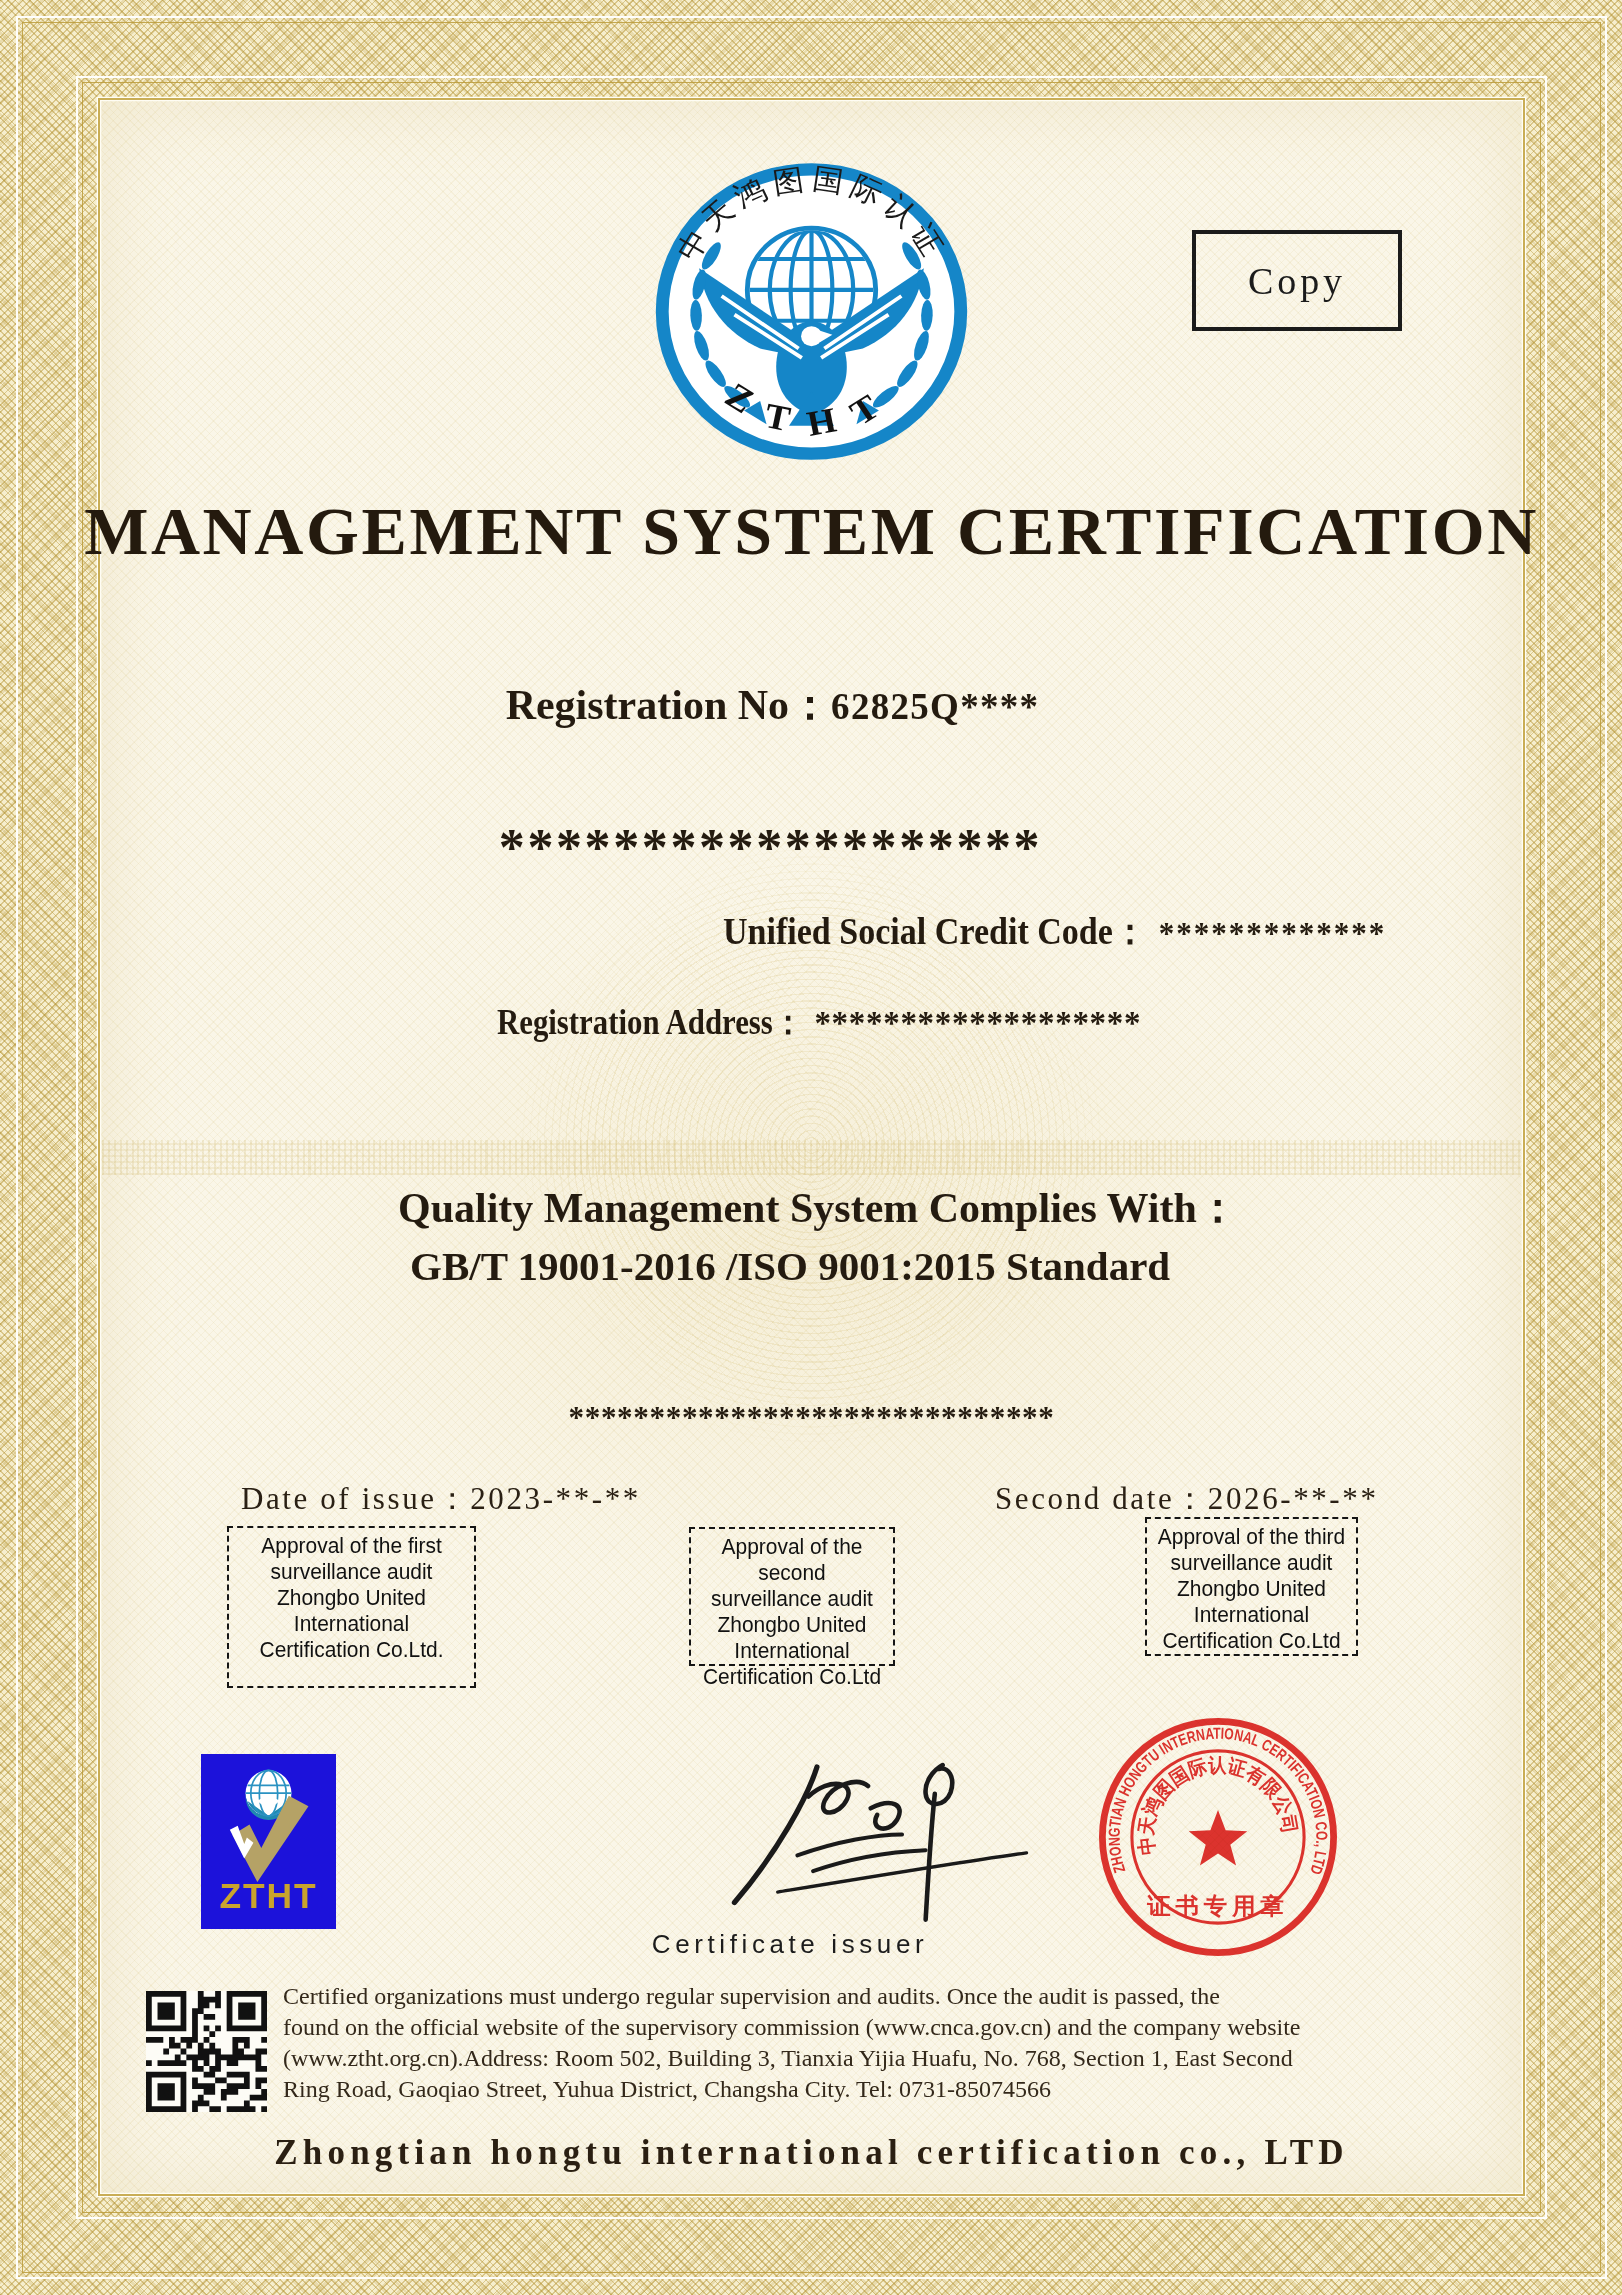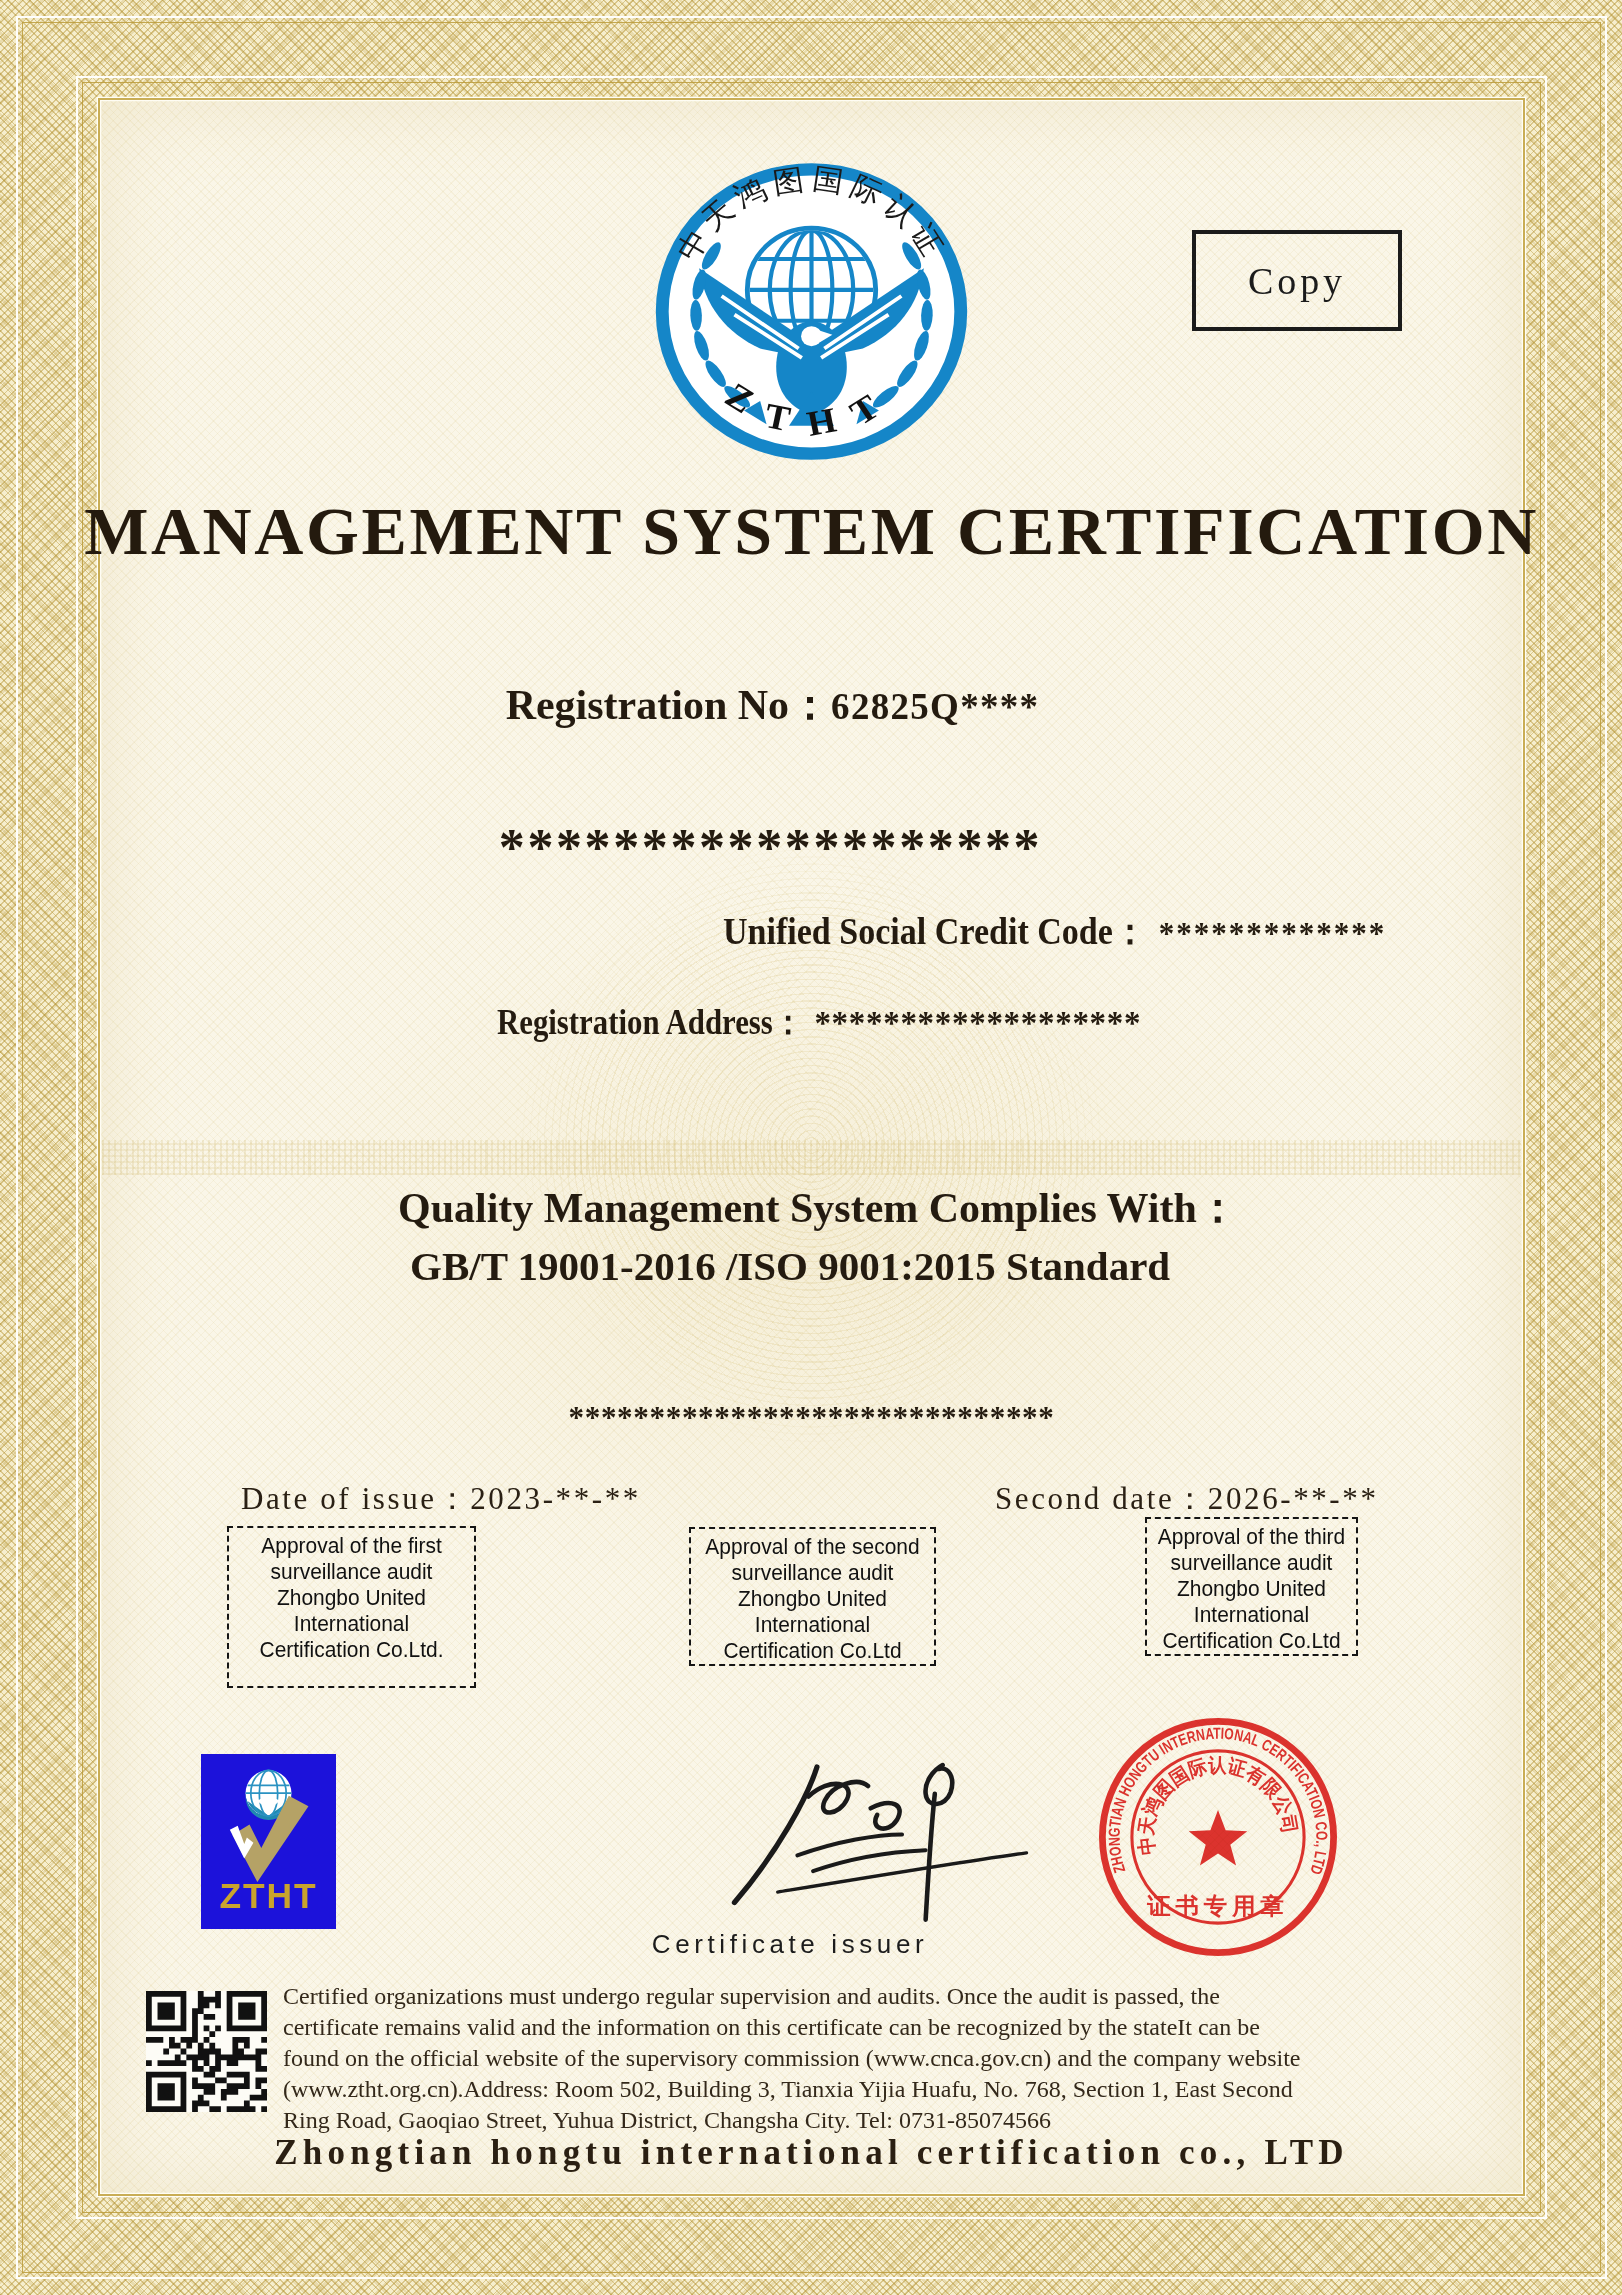--- a/index.html
+++ b/index.html
@@ -81,21 +81,21 @@
   .dateline{top:1478px;font-size:31px;letter-spacing:2.6px;color:#2a2014;white-space:nowrap;}
   .dateline.issue{left:241px;}
   .dateline.expiry{left:995px;}
 
   .auditbox{
     border:2px dashed #151515;color:#111;text-align:center;
     font-family:"Liberation Sans",sans-serif;font-size:21.6px;line-height:26px;
     padding-top:5.2px;box-sizing:border-box;
   }
   .auditbox.b1{left:227px;top:1526px;width:249px;height:162px;}
-  .auditbox.b2{left:689px;top:1527px;width:247px;height:139px;}
+  .auditbox.b2{left:689px;top:1527px;width:206px;height:139px;}
   .auditbox.b3{left:1145px;top:1517px;width:213px;height:139px;}
   .auditbox div{transform:scaleX(.97);}
 
   .issuer{left:790px;top:1929px;transform:translateX(-50%);
     font-family:"Liberation Sans",sans-serif;font-size:26px;letter-spacing:4.6px;color:#1c1c1c;white-space:nowrap;}
 
   .notice{left:283px;top:1981px;width:1201px;font-size:24px;line-height:31px;color:#33281a;}
   .company-line{top:2133px;font-weight:bold;font-size:35px;letter-spacing:5.2px;color:#2a1f12;}
 
   .stamp-svg{mix-blend-mode:multiply;opacity:.93;}
@@ -298,21 +298,20 @@
     <text x="100" y="163" text-anchor="middle" fill="#df2522" font-size="19" letter-spacing="4" font-weight="bold" font-family="'Liberation Sans',sans-serif">证书专用章</text>
   </svg>
 
   <svg class="abs" id="qr-svg" style="left:146px;top:1991px;" width="121" height="121" viewBox="0 0 168 168">
     <rect x="0" y="0" width="168" height="168" fill="#fdfcf6"></rect>
     <path id="qr-path" fill="#111111" d="M0,0h8v8h-8zM8,0h8v8h-8zM16,0h8v8h-8zM24,0h8v8h-8zM32,0h8v8h-8zM40,0h8v8h-8zM48,0h8v8h-8zM72,0h8v8h-8zM96,0h8v8h-8zM112,0h8v8h-8zM120,0h8v8h-8zM128,0h8v8h-8zM136,0h8v8h-8zM144,0h8v8h-8zM152,0h8v8h-8zM160,0h8v8h-8zM0,8h8v8h-8zM48,8h8v8h-8zM72,8h8v8h-8zM80,8h8v8h-8zM88,8h8v8h-8zM96,8h8v8h-8zM112,8h8v8h-8zM160,8h8v8h-8zM0,16h8v8h-8zM16,16h8v8h-8zM24,16h8v8h-8zM32,16h8v8h-8zM48,16h8v8h-8zM72,16h8v8h-8zM80,16h8v8h-8zM96,16h8v8h-8zM112,16h8v8h-8zM128,16h8v8h-8zM136,16h8v8h-8zM144,16h8v8h-8zM160,16h8v8h-8zM0,24h8v8h-8zM16,24h8v8h-8zM24,24h8v8h-8zM32,24h8v8h-8zM48,24h8v8h-8zM64,24h8v8h-8zM72,24h8v8h-8zM112,24h8v8h-8zM128,24h8v8h-8zM136,24h8v8h-8zM144,24h8v8h-8zM160,24h8v8h-8zM0,32h8v8h-8zM16,32h8v8h-8zM24,32h8v8h-8zM32,32h8v8h-8zM48,32h8v8h-8zM64,32h8v8h-8zM80,32h8v8h-8zM88,32h8v8h-8zM112,32h8v8h-8zM128,32h8v8h-8zM136,32h8v8h-8zM144,32h8v8h-8zM160,32h8v8h-8zM0,40h8v8h-8zM48,40h8v8h-8zM64,40h8v8h-8zM112,40h8v8h-8zM160,40h8v8h-8zM0,48h8v8h-8zM8,48h8v8h-8zM16,48h8v8h-8zM24,48h8v8h-8zM32,48h8v8h-8zM40,48h8v8h-8zM48,48h8v8h-8zM64,48h8v8h-8zM80,48h8v8h-8zM96,48h8v8h-8zM112,48h8v8h-8zM120,48h8v8h-8zM128,48h8v8h-8zM136,48h8v8h-8zM144,48h8v8h-8zM152,48h8v8h-8zM160,48h8v8h-8zM64,56h8v8h-8zM88,56h8v8h-8zM0,64h8v8h-8zM8,64h8v8h-8zM16,64h8v8h-8zM32,64h8v8h-8zM48,64h8v8h-8zM56,64h8v8h-8zM64,64h8v8h-8zM80,64h8v8h-8zM120,64h8v8h-8zM128,64h8v8h-8zM136,64h8v8h-8zM160,64h8v8h-8zM32,72h8v8h-8zM40,72h8v8h-8zM56,72h8v8h-8zM72,72h8v8h-8zM88,72h8v8h-8zM120,72h8v8h-8zM136,72h8v8h-8zM24,80h8v8h-8zM48,80h8v8h-8zM72,80h8v8h-8zM80,80h8v8h-8zM88,80h8v8h-8zM96,80h8v8h-8zM120,80h8v8h-8zM128,80h8v8h-8zM152,80h8v8h-8zM160,80h8v8h-8zM40,88h8v8h-8zM56,88h8v8h-8zM64,88h8v8h-8zM72,88h8v8h-8zM80,88h8v8h-8zM96,88h8v8h-8zM104,88h8v8h-8zM112,88h8v8h-8zM120,88h8v8h-8zM128,88h8v8h-8zM136,88h8v8h-8zM144,88h8v8h-8zM152,88h8v8h-8zM0,96h8v8h-8zM16,96h8v8h-8zM24,96h8v8h-8zM32,96h8v8h-8zM40,96h8v8h-8zM48,96h8v8h-8zM64,96h8v8h-8zM80,96h8v8h-8zM96,96h8v8h-8zM112,96h8v8h-8zM120,96h8v8h-8zM152,96h8v8h-8zM64,104h8v8h-8zM72,104h8v8h-8zM88,104h8v8h-8zM96,104h8v8h-8zM152,104h8v8h-8zM160,104h8v8h-8zM0,112h8v8h-8zM8,112h8v8h-8zM16,112h8v8h-8zM24,112h8v8h-8zM32,112h8v8h-8zM40,112h8v8h-8zM48,112h8v8h-8zM80,112h8v8h-8zM88,112h8v8h-8zM112,112h8v8h-8zM120,112h8v8h-8zM128,112h8v8h-8zM136,112h8v8h-8zM0,120h8v8h-8zM48,120h8v8h-8zM64,120h8v8h-8zM96,120h8v8h-8zM104,120h8v8h-8zM136,120h8v8h-8zM152,120h8v8h-8zM160,120h8v8h-8zM0,128h8v8h-8zM16,128h8v8h-8zM24,128h8v8h-8zM32,128h8v8h-8zM48,128h8v8h-8zM64,128h8v8h-8zM72,128h8v8h-8zM80,128h8v8h-8zM88,128h8v8h-8zM112,128h8v8h-8zM120,128h8v8h-8zM128,128h8v8h-8zM136,128h8v8h-8zM152,128h8v8h-8zM0,136h8v8h-8zM16,136h8v8h-8zM24,136h8v8h-8zM32,136h8v8h-8zM48,136h8v8h-8zM80,136h8v8h-8zM88,136h8v8h-8zM104,136h8v8h-8zM112,136h8v8h-8zM120,136h8v8h-8zM160,136h8v8h-8zM0,144h8v8h-8zM16,144h8v8h-8zM24,144h8v8h-8zM32,144h8v8h-8zM48,144h8v8h-8zM72,144h8v8h-8zM104,144h8v8h-8zM144,144h8v8h-8zM152,144h8v8h-8zM160,144h8v8h-8zM0,152h8v8h-8zM48,152h8v8h-8zM64,152h8v8h-8zM72,152h8v8h-8zM80,152h8v8h-8zM136,152h8v8h-8zM0,160h8v8h-8zM8,160h8v8h-8zM16,160h8v8h-8zM24,160h8v8h-8zM32,160h8v8h-8zM40,160h8v8h-8zM48,160h8v8h-8zM64,160h8v8h-8zM88,160h8v8h-8zM96,160h8v8h-8zM112,160h8v8h-8zM120,160h8v8h-8zM128,160h8v8h-8zM136,160h8v8h-8zM144,160h8v8h-8zM160,160h8v8h-8z"></path>
   </svg>
 
   <div class="abs notice">
     <div>Certified organizations must undergo regular supervision and audits. Once the audit is passed, the</div>
-    <div>certificate remains valid and the information on this certificate can be recognized by the stateIt can be</div>
     <div>found on the official website of the supervisory commission (www.cnca.gov.cn) and the company website</div>
     <div>(www.ztht.org.cn).Address: Room 502, Building 3, Tianxia Yijia Huafu, No. 768, Section 1, East Second</div>
     <div>Ring Road, Gaoqiao Street, Yuhua District, Changsha City. Tel: 0731-85074566</div>
   </div>
 
   <div class="abs center-line company-line">Zhongtian hongtu international certification co., LTD</div>
 
 </div>
 
 

